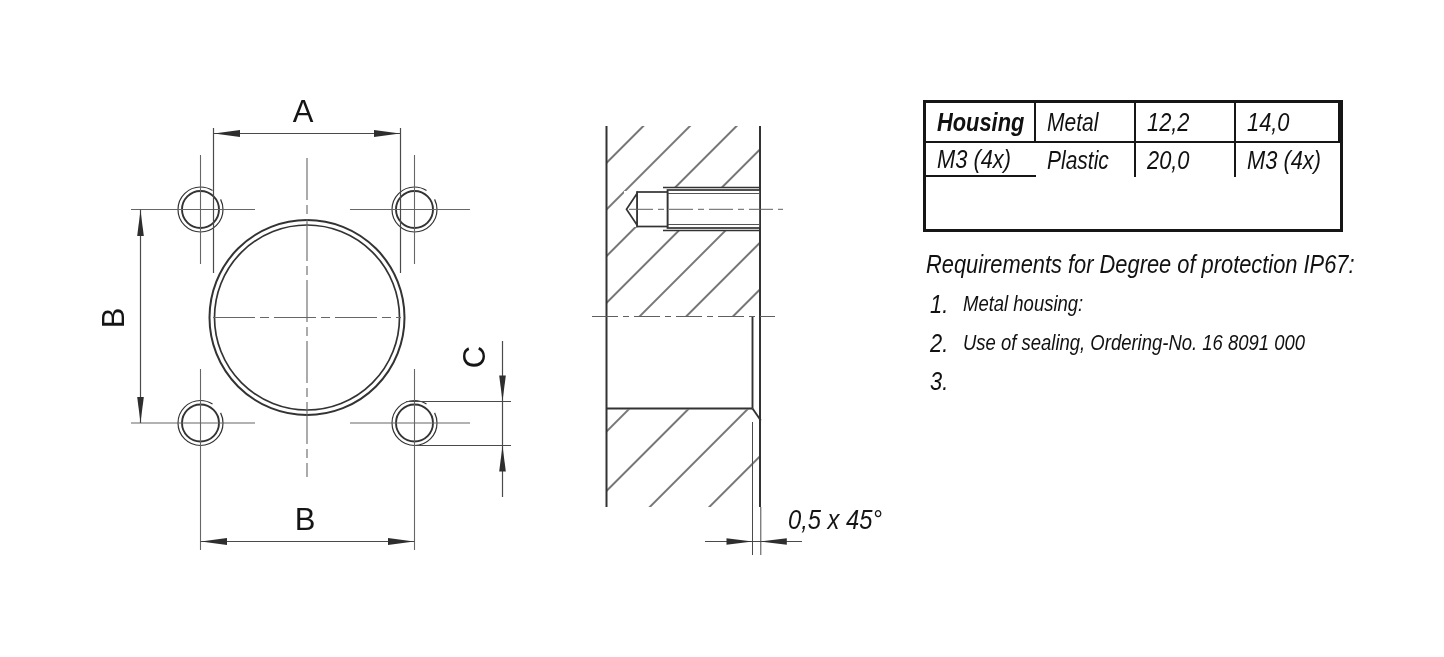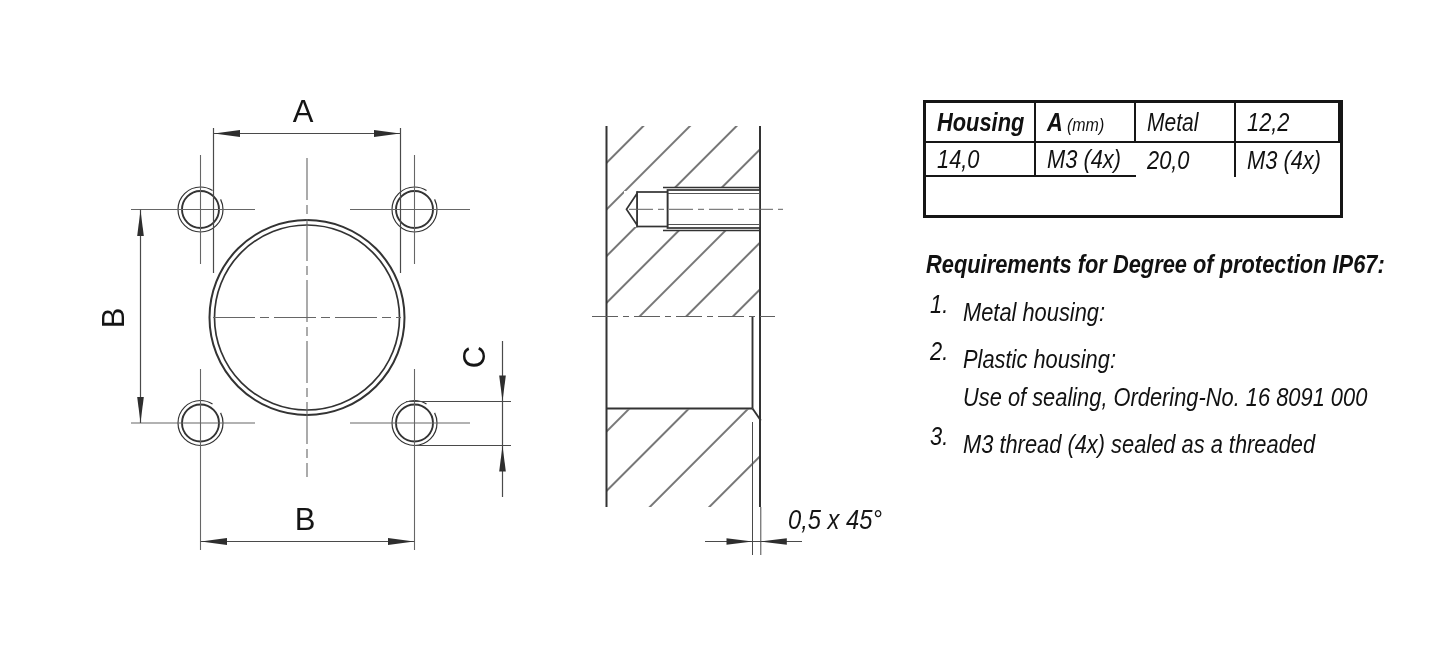--- a/index.html
+++ b/index.html
@@ -4,39 +4,39 @@
 <style>
   html,body{margin:0;padding:0;background:#fff;}
   #canvas{position:relative;width:1444px;height:657px;background:#ffffff;overflow:hidden;
           font-family:"Liberation Sans",sans-serif;color:#111;}
   svg text{font-family:"Liberation Sans",sans-serif;fill:#151515;}
 
   
   .cnd{display:inline-block;transform:scaleX(0.84);transform-origin:left center;white-space:nowrap;}
 
   
-  #spec-table{position:absolute;left:923px;top:100px;width:420px;height:118px;
+  #spec-table{position:absolute;left:923px;top:100px;width:420px;height:132px;
               border:3px solid #161616;display:grid;
               grid-template-columns:110px 100px 100px 104px;
               grid-template-rows:40px 34px 38px;box-sizing:border-box;font-style:italic;}
   .tcell{display:flex;align-items:center;padding-left:11px;box-sizing:border-box;
          border-right:2px solid #161616;border-bottom:2px solid #161616;overflow:hidden;}
   .tcell.lastcol{border-right:none;}
   .tcell.lastrow{border-bottom:none;}
   .thead .big{font-weight:bold;font-size:26px;}
   .thead .unit{font-size:19px;margin-left:5px;}
   .tval{font-size:26px;}
   .tname{font-size:25px;}
 
   
   #requirements{position:absolute;left:923px;top:243px;width:470px;font-style:italic;}
-  .req-title{font-size:26px;font-weight:bold;line-height:42px;padding-left:3px;white-space:nowrap;}
+  .req-title{font-size:26px;font-weight:normal;line-height:42px;padding-left:3px;white-space:nowrap;}
   .req-item{display:grid;grid-template-columns:40px 1fr;}
   .req-num{font-size:26px;line-height:38.5px;padding-left:7px;}
-  .req-lines{font-size:26px;line-height:38.5px;margin-top:8px;}
+  .req-lines{font-size:22px;line-height:38.5px;}
   .req-line{white-space:nowrap;}
 </style>
 </head>
 <body>
 
 <div id="canvas">
 
   <svg width="910" height="657" viewBox="0 0 910 657" style="position:absolute;left:0;top:0;">
     <defs>
       <pattern id="hatchU" width="33" height="33" patternUnits="userSpaceOnUse" patternTransform="rotate(-45)">
@@ -160,37 +160,37 @@
         <text transform="translate(788,529) scale(0.88 1)" font-size="27" font-style="italic">0,5 x 45°</text>
       </g>
     </g>
   </svg>
 
   <div id="spec-table">
 
     <div class="tcell thead">
       <span class="cnd big">Housing</span>
     </div>
-    <div class="tcell thead">
-      <span class="cnd"><span class="big">A</span><span class="unit">(mm)</span></span>
-    </div>
 
     <div class="tcell">
         <span class="cnd tname">Metal</span>
       </div>
     <div class="tcell">
         <span class="cnd tval">12,2</span>
       </div>
     <div class="tcell">
         <span class="cnd tval">14,0</span>
       </div>
     <div class="tcell lastcol">
         <span class="cnd tval">M3 (4x)</span>
       </div>
 
+    <div class="tcell lastrow">
+        <span class="cnd tname">Plastic</span>
+      </div>
     <div class="tcell lastrow">
         <span class="cnd tval">20,0</span>
       </div>
     <div class="tcell lastrow lastcol">
         <span class="cnd tval">M3 (4x)</span>
       </div>
   </div>
 
   <div id="requirements">
     <div class="req-title">
@@ -200,26 +200,24 @@
     <div class="req-item">
       <div class="req-num"><span class="cnd">1.</span></div>
       <div class="req-lines">
         <div class="req-line"><span class="cnd">Metal housing:</span></div>
       </div>
     </div>
 
     <div class="req-item">
       <div class="req-num"><span class="cnd">2.</span></div>
       <div class="req-lines">
-        <div class="req-line"><span class="cnd">Plastic housing:</span></div>
         <div class="req-line"><span class="cnd">Use of sealing, Ordering-No. 16 8091 000</span></div>
       </div>
     </div>
 
     <div class="req-item">
       <div class="req-num"><span class="cnd">3.</span></div>
       <div class="req-lines">
-        <div class="req-line"><span class="cnd">M3 thread (4x) sealed as a threaded</span></div>
       </div>
     </div>
   </div>
 
 </div>
 
 </body></html>

